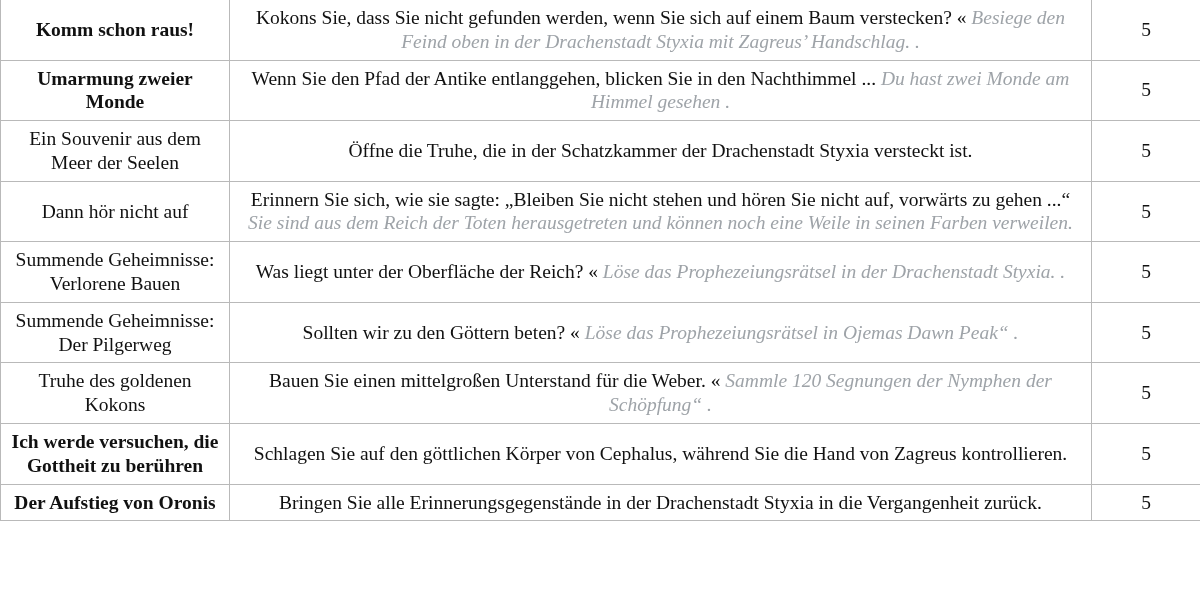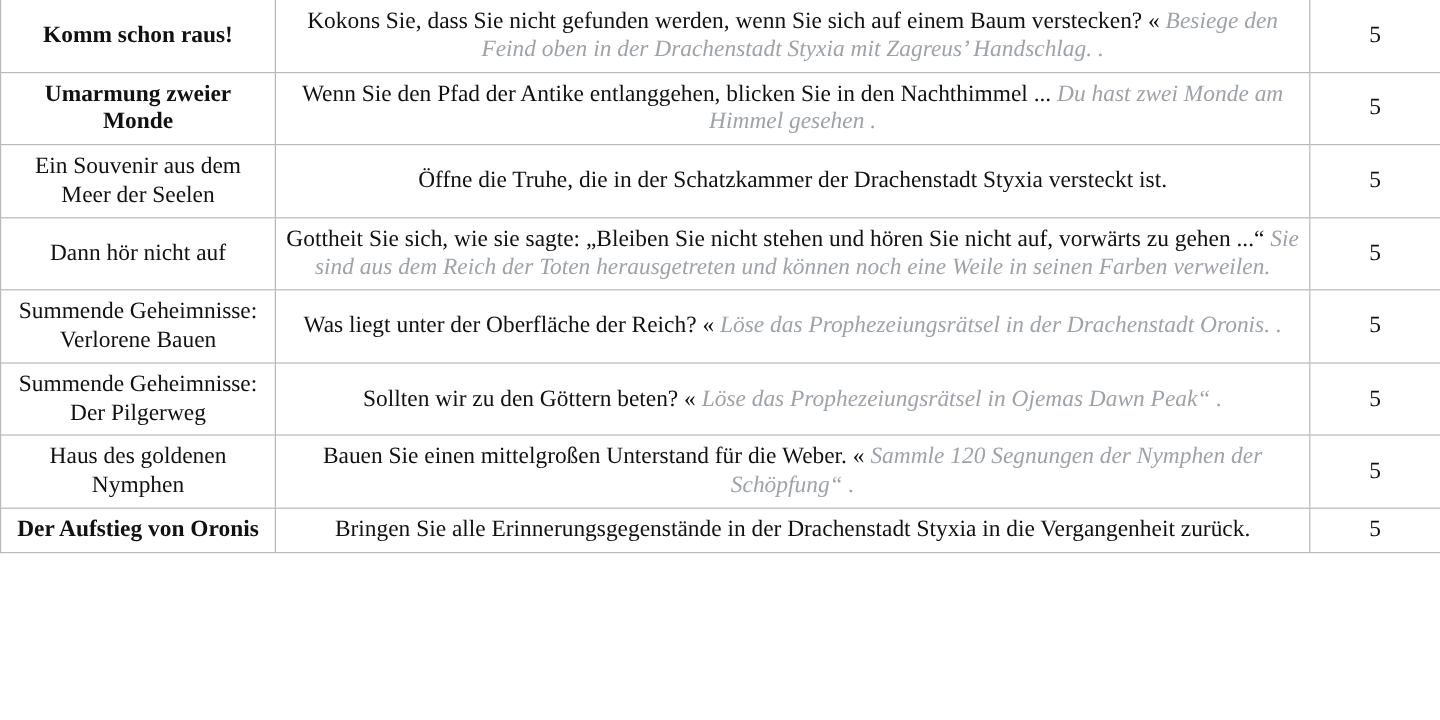--- a/index.html
+++ b/index.html
@@ -74,36 +74,41 @@
           <td class="desc"><span>Wenn Sie den Pfad der Antike entlanggehen, blicken Sie in den Nachthimmel ...</span> <span class="sub">Du hast zwei Monde am Himmel gesehen .</span></td>
           <td class="count">5</td>
         </tr>
         <tr>
           <td class="name">Ein Souvenir aus dem Meer der Seelen</td>
           <td class="desc"><span>Öffne die Truhe, die in der Schatzkammer der Drachenstadt Styxia versteckt ist.</span></td>
           <td class="count">5</td>
         </tr>
         <tr>
           <td class="name">Dann hör nicht auf</td>
-          <td class="desc"><span>Gottheit Sie sich, wie sie sagte: „Bleiben Sie nicht stehen und hören Sie nicht auf, vorwärts zu gehen ...“</span> <span class="sub">Sie sind aus dem Reich der Toten herausgetreten und können noch eine Weile in seinen Farben verweilen.</span></td>
+          <td class="desc"><span>Erinnern Sie sich, wie sie sagte: „Bleiben Sie nicht stehen und hören Sie nicht auf, vorwärts zu gehen ...“</span> <span class="sub">Sie sind aus dem Reich der Toten herausgetreten und können noch eine Weile in seinen Farben verweilen.</span></td>
           <td class="count">5</td>
         </tr>
         <tr>
           <td class="name">Summende Geheimnisse: Verlorene Bauen</td>
-          <td class="desc"><span>Was liegt unter der Oberfläche der Reich? «</span> <span class="sub">Löse das Prophezeiungsrätsel in der Drachenstadt Oronis. .</span></td>
+          <td class="desc"><span>Was liegt unter der Oberfläche der Reich? «</span> <span class="sub">Löse das Prophezeiungsrätsel in der Drachenstadt Styxia. .</span></td>
           <td class="count">5</td>
         </tr>
         <tr>
           <td class="name">Summende Geheimnisse: Der Pilgerweg</td>
           <td class="desc"><span>Sollten wir zu den Göttern beten? «</span> <span class="sub">Löse das Prophezeiungsrätsel in Ojemas Dawn Peak“ .</span></td>
           <td class="count">5</td>
         </tr>
         <tr>
-          <td class="name">Haus des goldenen Nymphen</td>
+          <td class="name">Truhe des goldenen Kokons</td>
           <td class="desc"><span>Bauen Sie einen mittelgroßen Unterstand für die Weber. «</span> <span class="sub">Sammle 120 Segnungen der Nymphen der Schöpfung“ .</span></td>
+          <td class="count">5</td>
+        </tr>
+        <tr>
+          <td class="name bold">Ich werde versuchen, die Gottheit zu berühren</td>
+          <td class="desc"><span>Schlagen Sie auf den göttlichen Körper von Cephalus, während Sie die Hand von Zagreus kontrollieren.</span></td>
           <td class="count">5</td>
         </tr>
         <tr>
           <td class="name bold">Der Aufstieg von Oronis</td>
           <td class="desc"><span>Bringen Sie alle Erinnerungsgegenstände in der Drachenstadt Styxia in die Vergangenheit zurück.</span></td>
           <td class="count">5</td>
         </tr>
       </tbody>
   </table>
 </div>

